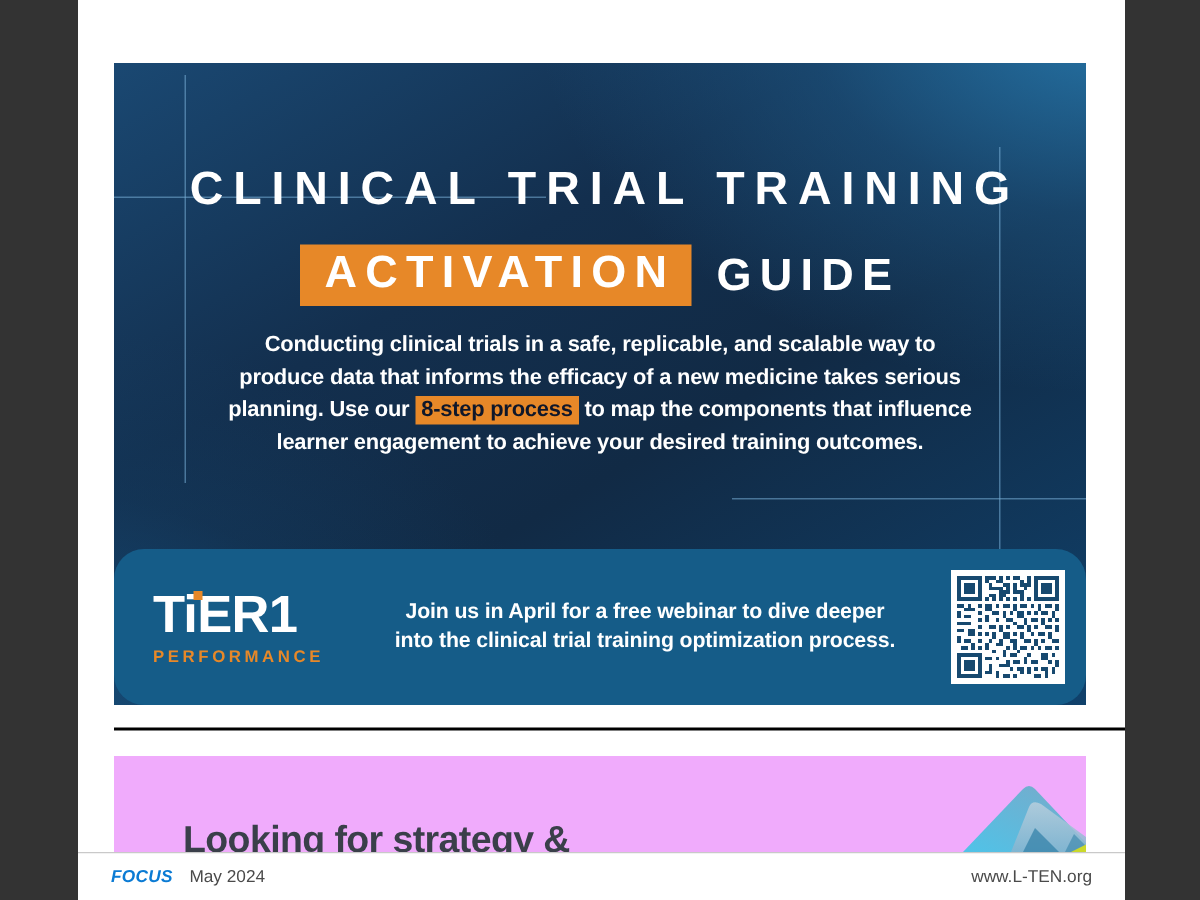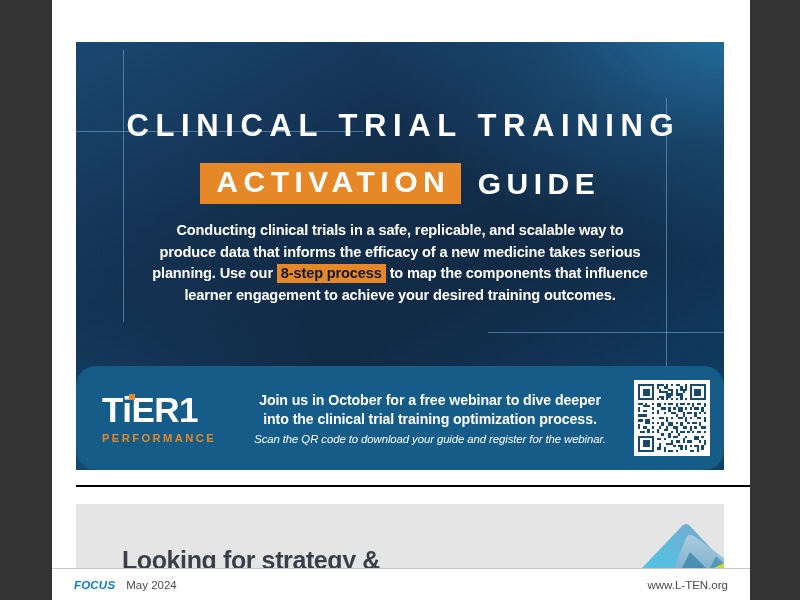--- a/index.html
+++ b/index.html
@@ -216,21 +216,21 @@
     background: #000000;
   }
 
   
   #promo {
     position: absolute;
     left: 24px;
     top: 504px;
     width: 648px;
     height: 64px;
-    background: #e5e5e5;
+    background: #f0abfc;
     overflow: hidden;
   }
   #promo-title {
     position: absolute;
     left: 46px;
     bottom: -7px;
     color: #3a3f4a;
     font-size: 25px;
     font-weight: bold;
     letter-spacing: -0.4px;
@@ -319,24 +319,23 @@
         <div id="logo-block">
           <div id="logo-mark">
             <span>TiER1</span>
             <span id="logo-idot"></span>
           </div>
           <div id="logo-sub">PERFORMANCE</div>
         </div>
 
         <div id="webinar-block">
           <div id="webinar-head">
-            <div>Join us in October for a free webinar to dive deeper</div>
+            <div>Join us in April for a free webinar to dive deeper</div>
             <div>into the clinical trial training optimization process.</div>
           </div>
-          <div id="webinar-sub">Scan the QR code to download your guide and register for the webinar.</div>
         </div>
 
         <div id="qr-block">
           <svg id="qr-code" viewBox="0 0 29 29" shape-rendering="crispEdges">
             <rect width="29" height="29" fill="#ffffff"></rect>
             <g fill="#17496f">
 
               <rect x="0" y="0" width="7" height="1"></rect>
                 <rect x="0" y="6" width="7" height="1"></rect>
               <rect x="0" y="0" width="1" height="7"></rect>

